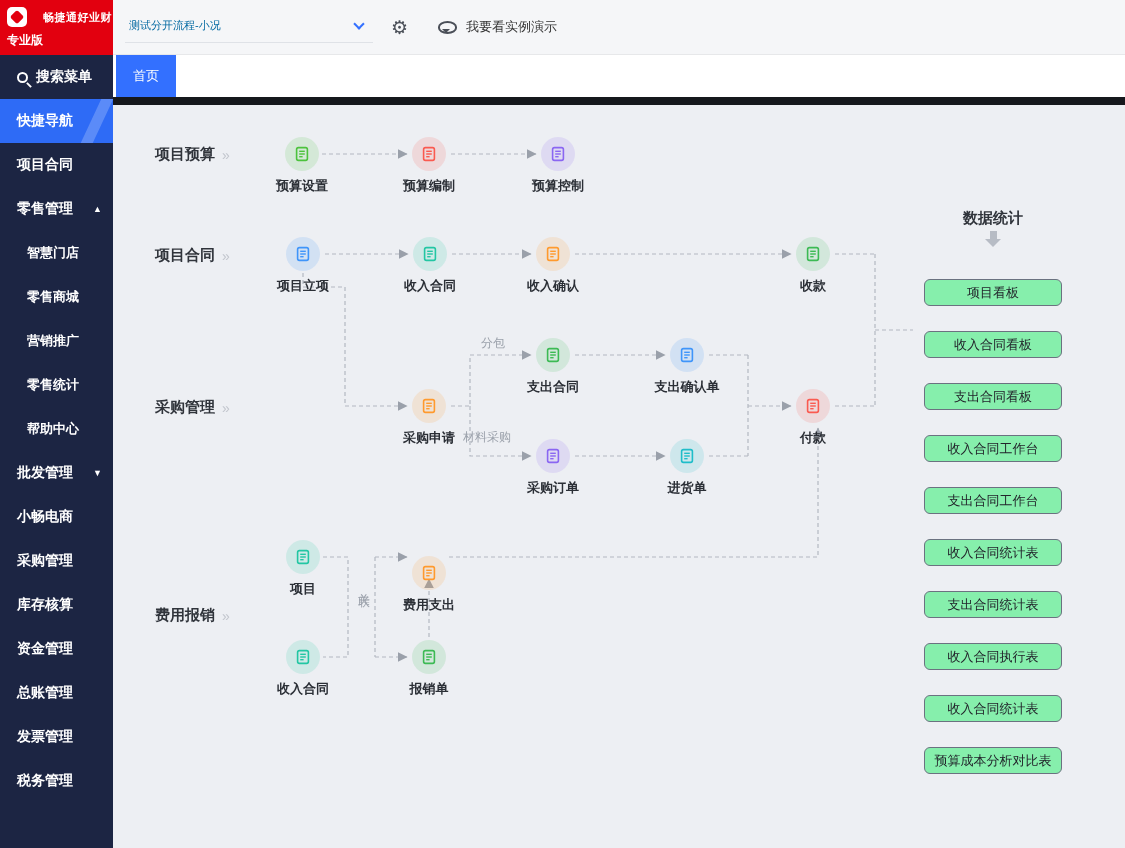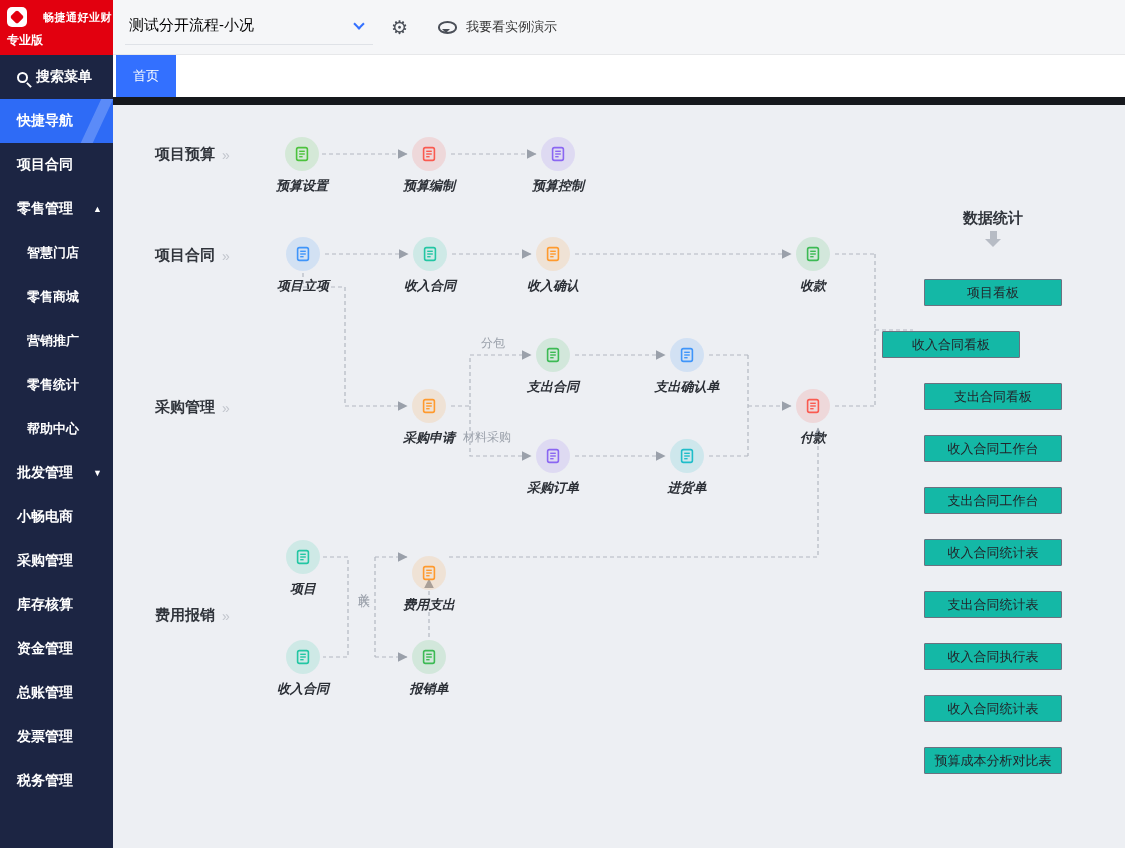--- a/index.html
+++ b/index.html
@@ -18,52 +18,52 @@
   .menu-item { height:44px; display:flex; align-items:center; padding-left:17px; color:#fff; font-size:14px; font-weight:bold; cursor:pointer; position:relative; }
   .menu-item.child { padding-left:27px; font-size:13px; }
   .menu-item.active { background:#2e6bf6; }
   .menu-item.active::after { content:""; position:absolute; right:10px; top:0; width:12px; height:44px; background:rgba(255,255,255,.22); transform:skewX(-25deg); }
   .menu-arrow { position:absolute; right:11px; font-size:9px; color:#fff; }
   .search-glyph { width:11px; height:11px; border:2px solid #fff; border-radius:50%; position:relative; margin-right:8px; flex:0 0 auto; }
   .search-glyph::after { content:""; position:absolute; width:2px; height:6px; background:#fff; left:9px; top:8px; transform:rotate(-45deg); }
 
   
   .topbar { position:absolute; left:113px; top:0; width:1012px; height:55px; background:#f5f6f8; border-bottom:1px solid #e7e8ea; display:flex; align-items:center; z-index:2; }
-  .flow-select { display:flex; align-items:center; justify-content:space-between; width:248px; margin-left:12px; padding:7px 10px 9px 4px; border-bottom:1px solid #dfe2e7; font-size:15px; color:#000000; cursor:pointer; }
+  .flow-select { display:flex; align-items:center; justify-content:space-between; width:248px; margin-left:12px; padding:7px 10px 9px 4px; border-bottom:1px solid #dfe2e7; font-size:11px; color:#0369a1; cursor:pointer; }
   .chevron-down { width:8px; height:8px; border-right:2px solid #3370ff; border-bottom:2px solid #3370ff; transform:rotate(45deg); margin-top:-3px; }
   .gear { font-size:19px; color:#4a4f58; margin-left:18px; cursor:pointer; line-height:1; }
   .demo { display:flex; align-items:center; gap:9px; margin-left:30px; font-size:13px; color:#333; cursor:pointer; }
   .bubble { width:19px; height:13px; border:2px solid #4a4f58; border-radius:50% / 46%; position:relative; }
   .bubble::after { content:""; position:absolute; left:2px; bottom:-5px; width:0; height:0; border:4px solid transparent; border-top-color:#4a4f58; }
 
   
   .tabbar { position:absolute; left:113px; top:55px; width:1012px; height:42px; background:#fff; z-index:2; }
   .tab { position:absolute; left:3px; top:0; width:60px; height:42px; background:#3370ff; color:#fff; font-size:13px; display:flex; align-items:center; justify-content:center; cursor:pointer; }
 
   
   .content { position:absolute; left:113px; top:97px; width:1012px; height:790px; background:#edeff3; }
   .strip { position:absolute; left:0; top:0; width:1012px; height:8px; background:#16181d; }
   .canvas { position:absolute; left:0; top:8px; width:1012px; height:743px; }
   .connectors { position:absolute; left:0; top:0; }
 
   .row-label { position:absolute; display:flex; align-items:center; gap:7px; font-size:15px; font-weight:bold; color:#30343b; white-space:nowrap; }
   .handle { color:#c2c6cd; font-size:14px; font-weight:normal; }
 
-  .node { position:absolute; width:104px; margin-left:-52px; text-align:center; cursor:pointer;font-style:italic; }
+  .node { position:absolute; width:104px; margin-left:-52px; text-align:center; cursor:pointer; }
   .node-circle { width:34px; height:34px; border-radius:50%; margin:0 auto; display:flex; align-items:center; justify-content:center; }
   .node-label { margin-top:6px; font-size:13px; font-weight:bold; color:#2b2f36; white-space:nowrap; }
 
   .edge-label { position:absolute; font-size:12px; color:#9aa0aa; white-space:nowrap; }
   .edge-label.vertical { writing-mode:vertical-rl; letter-spacing:3px; }
 
   .stats-title { position:absolute; width:138px; text-align:center; font-size:15px; font-weight:bold; color:#30343b; }
   .stats-arrow { position:absolute; width:16px; display:flex; flex-direction:column; align-items:center; }
   .stats-arrow .stem { width:7px; height:8px; background:#b7bcc5; }
   .stats-arrow .tri { width:0; height:0; border:8px solid transparent; border-top-color:#b7bcc5; border-bottom:none; }
-  .stat-btn { position:absolute; width:138px; height:27px; background:#14b8a6; border:1px solid #6b7280; border-radius:1px; display:flex; align-items:center; justify-content:center; font-size:13px; color:#22252b; cursor:pointer; white-space:nowrap; }
+  .stat-btn { position:absolute; width:138px; height:27px; background:#86efac; border:1px solid #6b7280; border-radius:6px; display:flex; align-items:center; justify-content:center; font-size:13px; color:#22252b; cursor:pointer; white-space:nowrap; }
 </style>
 </head>
 <body>
 
 <svg width="0" height="0" style="position:absolute">
   <defs>
     <symbol id="doc" viewBox="0 0 16 16">
       <rect x="2.6" y="1.6" width="10.8" height="12.8" rx="1.8" fill="none" stroke="currentColor" stroke-width="1.6"></rect>
       <line x1="5.2" y1="5.3" x2="10.8" y2="5.3" stroke="currentColor" stroke-width="1.4"></line>
       <line x1="5.2" y1="8" x2="10.8" y2="8" stroke="currentColor" stroke-width="1.4"></line>
@@ -349,21 +349,21 @@
         </div>
       <div class="node-label">报销单</div>
     </div>
 
     <div class="stats-title" style="left:811px;top:104px">数据统计</div>
     <div class="stats-arrow" style="left:872px;top:126px">
         <i class="stem"></i>
         <i class="tri"></i>
       </div>
     <div class="stat-btn" style="left:811px;top:174px">项目看板</div>
-    <div class="stat-btn" style="left:769px;top:226px">收入合同看板</div>
+    <div class="stat-btn" style="left:811px;top:226px">收入合同看板</div>
     <div class="stat-btn" style="left:811px;top:278px">支出合同看板</div>
     <div class="stat-btn" style="left:811px;top:330px">收入合同工作台</div>
     <div class="stat-btn" style="left:811px;top:382px">支出合同工作台</div>
     <div class="stat-btn" style="left:811px;top:434px">收入合同统计表</div>
     <div class="stat-btn" style="left:811px;top:486px">支出合同统计表</div>
     <div class="stat-btn" style="left:811px;top:538px">收入合同执行表</div>
     <div class="stat-btn" style="left:811px;top:590px">收入合同统计表</div>
     <div class="stat-btn" style="left:811px;top:642px">预算成本分析对比表</div>
 
   </div>

